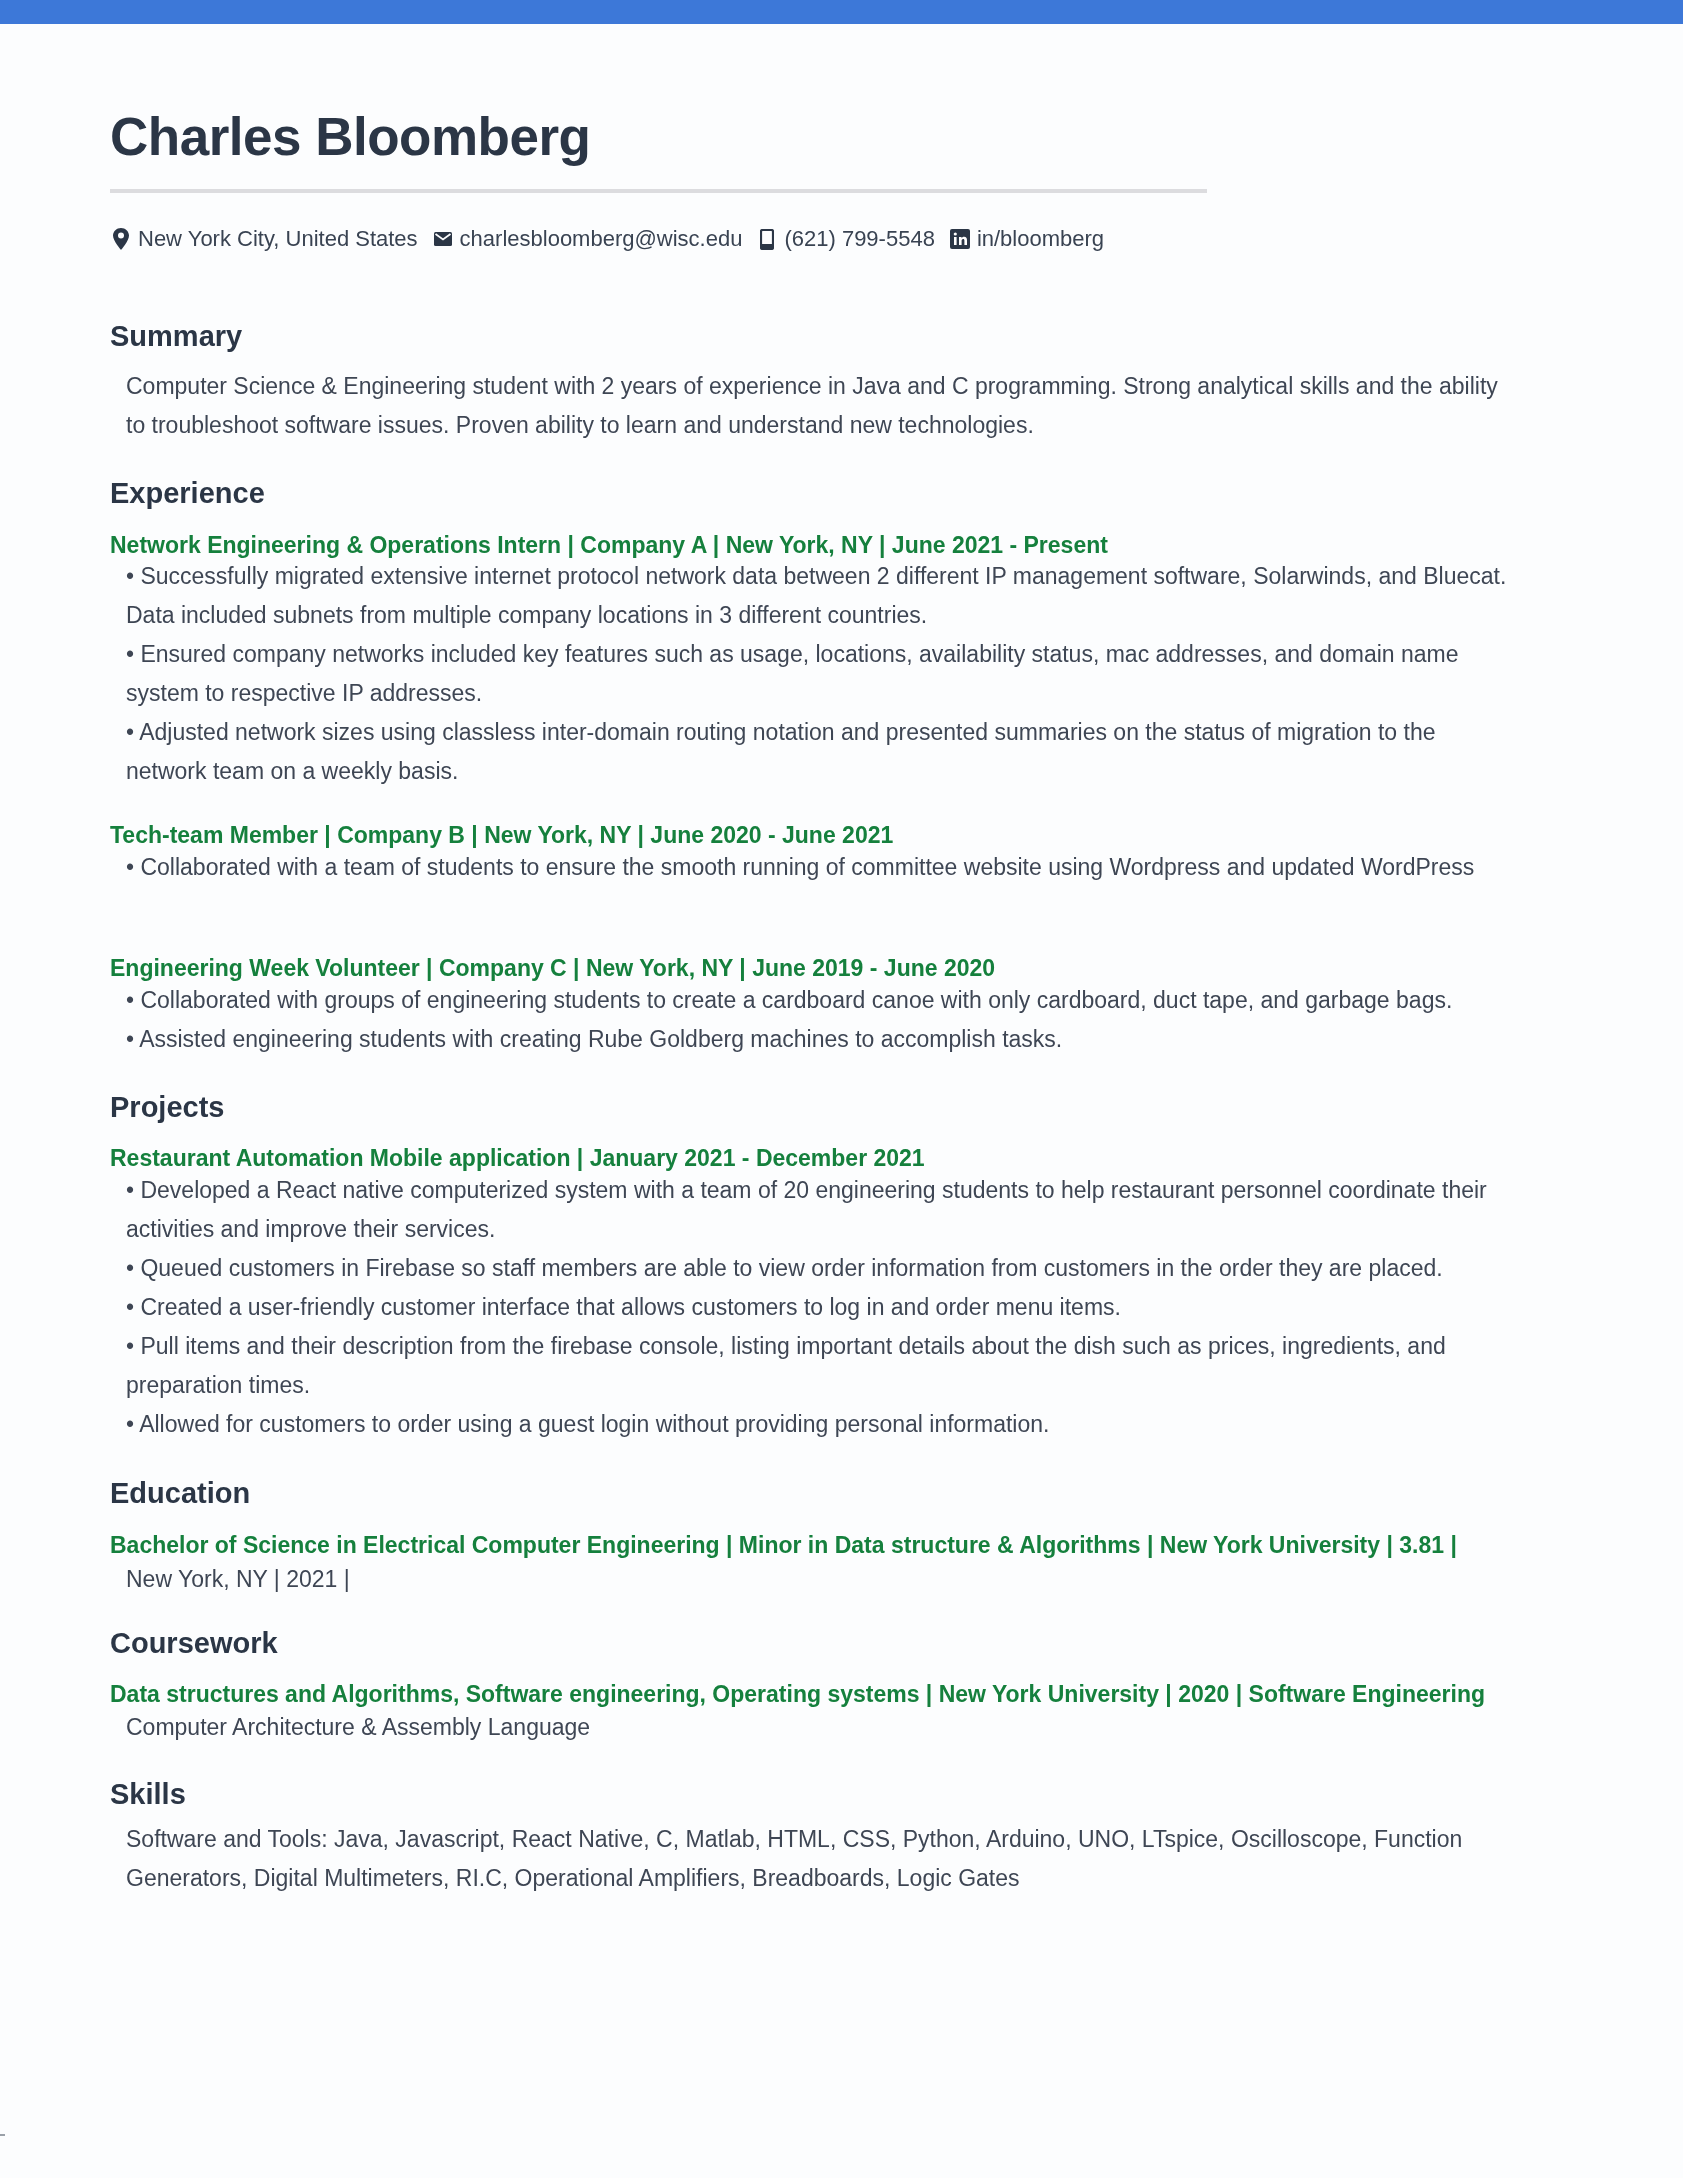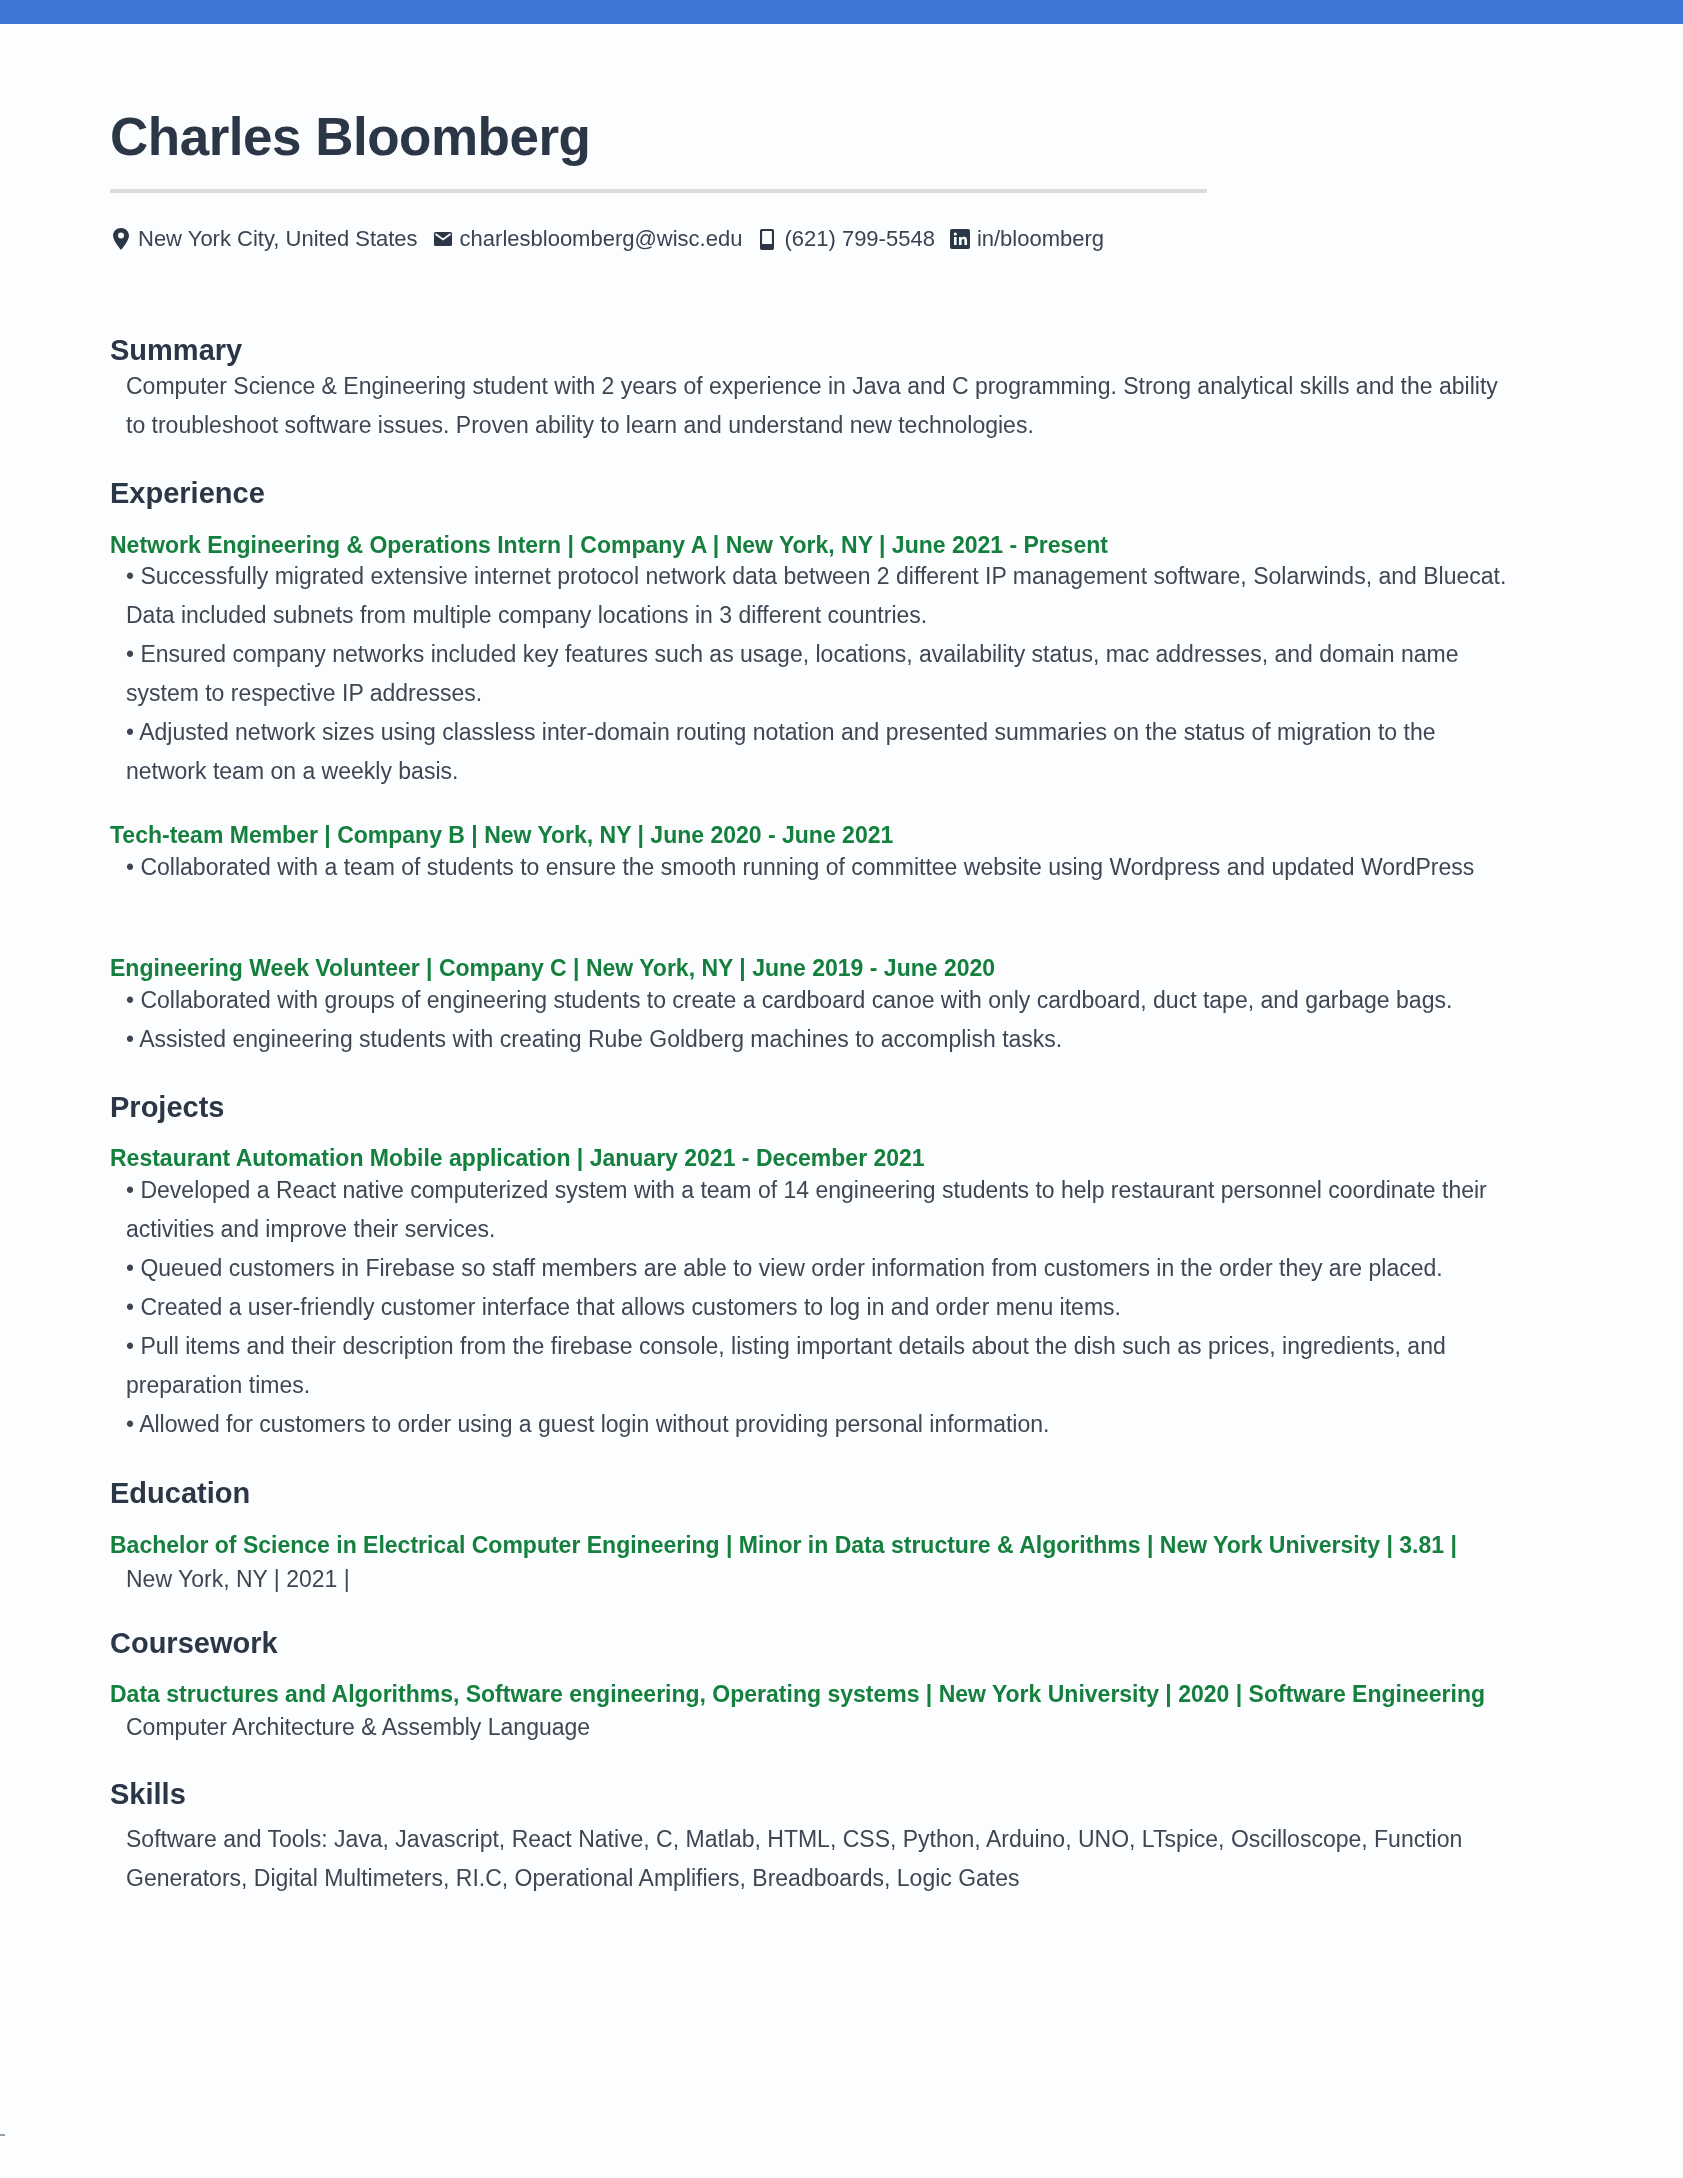--- a/index.html
+++ b/index.html
@@ -85,21 +85,21 @@
             <rect width="20" height="20" rx="2" fill="#2b3646"></rect>
             <rect x="4" y="8" width="2.6" height="8" fill="#fff"></rect>
             <circle cx="5.3" cy="5" r="1.6" fill="#fff"></circle>
             <path d="M9 8h2.5v1.2c.5-.8 1.4-1.4 2.7-1.4 2 0 2.8 1.3 2.8 3.4V16h-2.6v-4.3c0-1-.3-1.7-1.2-1.7s-1.6.7-1.6 1.8V16H9z" fill="#fff"></path>
           </svg>
       </span>
       <span>in/bloomberg</span>
     </span>
   </div>
 
-  <div class="section-title" style="top:332px">Summary</div>
+  <div class="section-title" style="top:318px">Summary</div>
   <div class="text" style="top:367px">
     <span class="bullet">Computer Science &amp; Engineering student with 2 years of experience in Java and C programming. Strong analytical skills and the ability</span>
     <span class="bullet">to troubleshoot software issues. Proven ability to learn and understand new technologies.</span>
   </div>
 
   <div class="section-title" style="top:475px">Experience</div>
 
   <div class="entry-title" style="top:529px">Network Engineering &amp; Operations Intern | Company A | New York, NY | June 2021 - Present</div>
   <div class="text" style="top:557px">
     <span class="bullet">• Successfully migrated extensive internet protocol network data between 2 different IP management software, Solarwinds, and Bluecat.</span>
@@ -117,21 +117,21 @@
 
   <div class="entry-title" style="top:952px">Engineering Week Volunteer | Company C | New York, NY | June 2019 - June 2020</div>
   <div class="text" style="top:981px">
     <span class="bullet">• Collaborated with groups of engineering students to create a cardboard canoe with only cardboard, duct tape, and garbage bags.</span>
     <span class="bullet">• Assisted engineering students with creating Rube Goldberg machines to accomplish tasks.</span>
   </div>
 
   <div class="section-title" style="top:1089px">Projects</div>
   <div class="entry-title" style="top:1142px">Restaurant Automation Mobile application | January 2021 - December 2021</div>
   <div class="text" style="top:1171px">
-    <span class="bullet">• Developed a React native computerized system with a team of 14 engineering students to help restaurant personnel coordinate their</span>
+    <span class="bullet">• Developed a React native computerized system with a team of 20 engineering students to help restaurant personnel coordinate their</span>
     <span class="bullet">activities and improve their services.</span>
     <span class="bullet">• Queued customers in Firebase so staff members are able to view order information from customers in the order they are placed.</span>
     <span class="bullet">• Created a user-friendly customer interface that allows customers to log in and order menu items.</span>
     <span class="bullet">• Pull items and their description from the firebase console, listing important details about the dish such as prices, ingredients, and</span>
     <span class="bullet">preparation times.</span>
     <span class="bullet">• Allowed for customers to order using a guest login without providing personal information.</span>
   </div>
 
   <div class="section-title" style="top:1475px">Education</div>
   <div class="entry-title" style="top:1529px">Bachelor of Science in Electrical Computer Engineering | Minor in Data structure &amp; Algorithms | New York University | 3.81 |</div>

